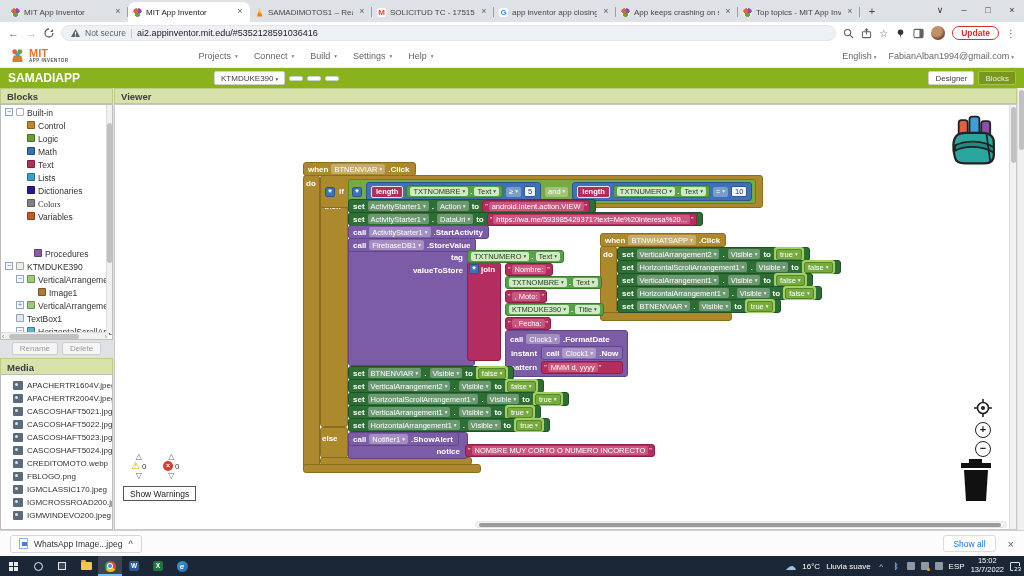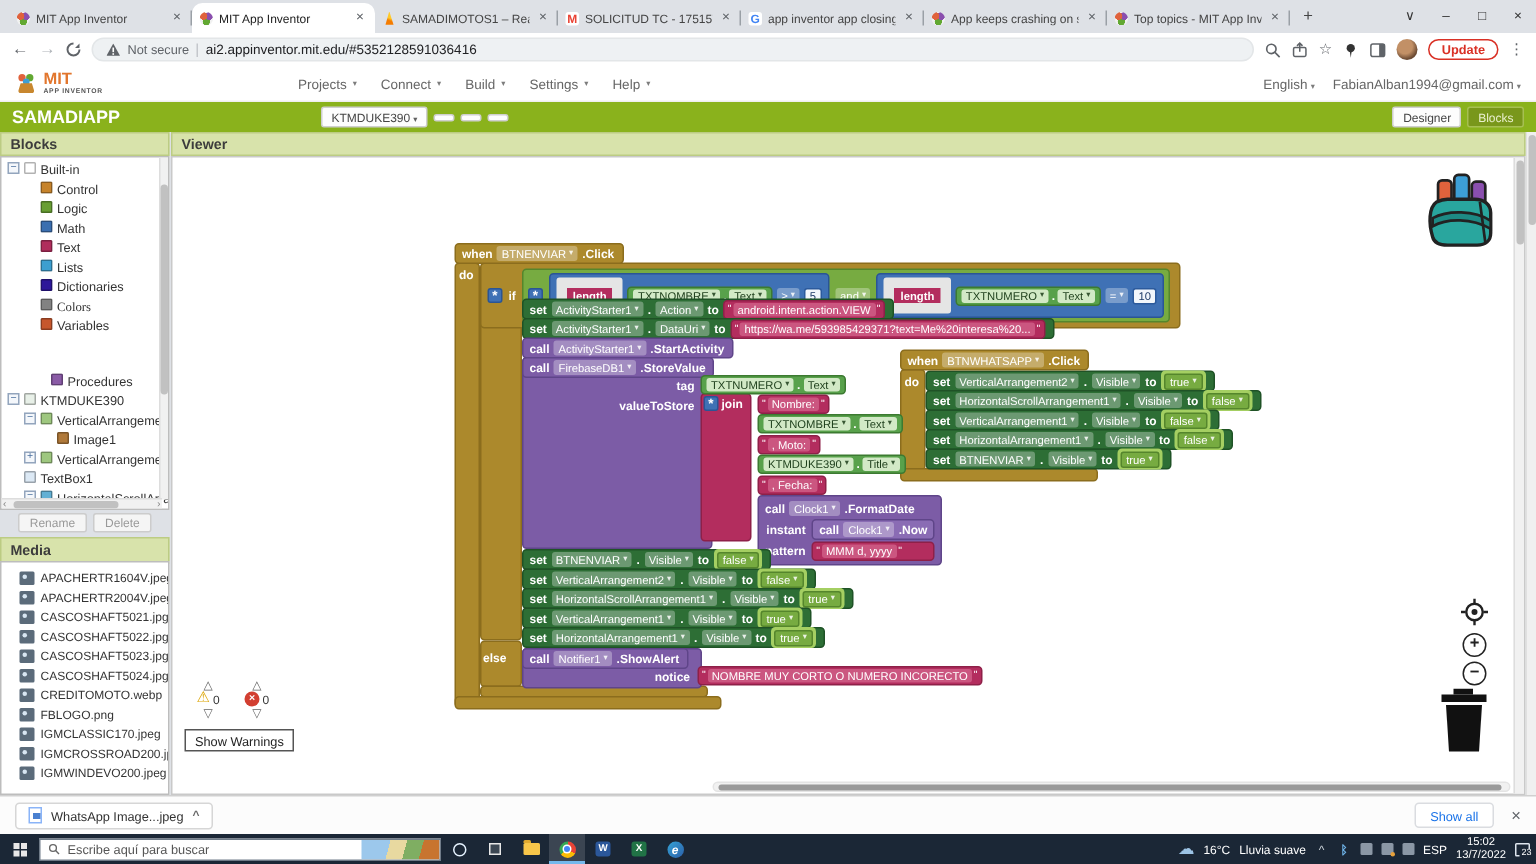--- a/index.html
+++ b/index.html
@@ -83,21 +83,21 @@
 .gchip{background:#d2e9c6;color:#1c3d1a;border-radius:2px;padding:0 3px;font-size:7.5px;line-height:9px;display:inline-flex;align-items:center}
 .gdot{color:#fff;font-size:8px;font-weight:bold}
 .sock{background:#a4cf62;border-radius:3px;padding:1.5px 2px;display:inline-flex}
 .boolchip{background:#77ab41;border:1px solid #55862c;border-radius:2px;color:#fff;font-size:7.5px;padding:0 3px;display:inline-flex;align-items:center}
 .str{display:inline-flex;align-items:center;background:#b32d5e;border:1px solid #8e2048;border-radius:3px;padding:1px 2px;color:#fff}
 .str::before{content:'"';font-size:7px;margin-right:1px}
 .str::after{content:'"';font-size:7px;margin-left:1px}
 .strv{background:#cb5680;border-radius:2px;padding:0 3px;font-size:7.5px;line-height:9px;white-space:nowrap}
 .num{background:#f2f6fb;border:1px solid #2c5a9c;color:#1d3a66;border-radius:2px;padding:0 3px;font-size:7.5px;line-height:9px}
 .cmp{display:inline-flex;align-items:center;gap:3px;background:#3f71b5;border:1px solid #2a5595;border-radius:3px;padding:2px 4px}
-.lench{background:#b32d5e;border:7px solid #e5e5e5;color:#fff;font-weight:bold;border-radius:2px;padding:.5px 4px;font-size:7.5px}
+.lench{background:#b32d5e;border:1px solid #e5e5e5;color:#fff;font-weight:bold;border-radius:2px;padding:.5px 4px;font-size:7.5px}
 .andblk{display:inline-flex;align-items:center;gap:4px;background:#77ab41;border:1px solid #55862c;border-radius:3px;padding:2px 3px}
 .gear{width:10px;height:10px;background:#3f71b5;border:1px solid #2a5595;border-radius:2px;color:#fff;font-size:9px;line-height:8px;text-align:center;font-weight:bold;flex:none}
 .plabel{position:absolute;color:#fff;font-weight:bold;font-size:8px;text-align:right;white-space:nowrap}
 .condrow{position:absolute;display:inline-flex;align-items:center;gap:4px;background:#ac892c;border:1px solid #8b6d1d;border-radius:3px;padding:3px 6px 3px 4px}
 .scafftxt{position:absolute;color:#fff;font-weight:bold;font-size:8px}
 .fmt{position:absolute;display:grid;grid-template-columns:auto auto;gap:1px 4px;background:#7c5ca6;border:1px solid #5f4589;border-radius:3px;padding:2px 4px;align-items:center}
 .fhead{grid-column:1/3;display:flex;gap:3px;align-items:center;height:12px}
 .flab{color:#fff;font-weight:bold;font-size:8px;text-align:right}
 .ppchip{display:inline-flex;align-items:center;gap:3px;background:#8a6cb4;border:1px solid #5f4589;border-radius:3px;padding:1px 4px}
 
@@ -777,28 +777,20 @@
   <div class="dlright">
     <button class="showall">Show all</button>
     <span class="dlclose">×</span>
   </div>
 </div>
 
 <div class="taskbar">
   <div class="tbstart">
       <span class="winlogo"></span>
     </div>
-  <div class="tbsearch">
-    <svg width="8" height="8" viewBox="0 0 12 12">
-        <circle cx="5" cy="5" r="3.4" fill="none" stroke="#666" stroke-width="1.4"></circle>
-        <path d="M7.6 7.6 11 11" stroke="#666" stroke-width="1.4"></path>
-      </svg>
-    <span>Escribe aquí para buscar</span>
-    <span class="art"></span>
-  </div>
   <div class="tbico">
       <span class="cortana"></span>
     </div>
   <div class="tbico">
       <span class="taskview"></span>
     </div>
   <div class="tbico">
       <span class="folder"></span>
     </div>
   <div class="tbico activeapp">

